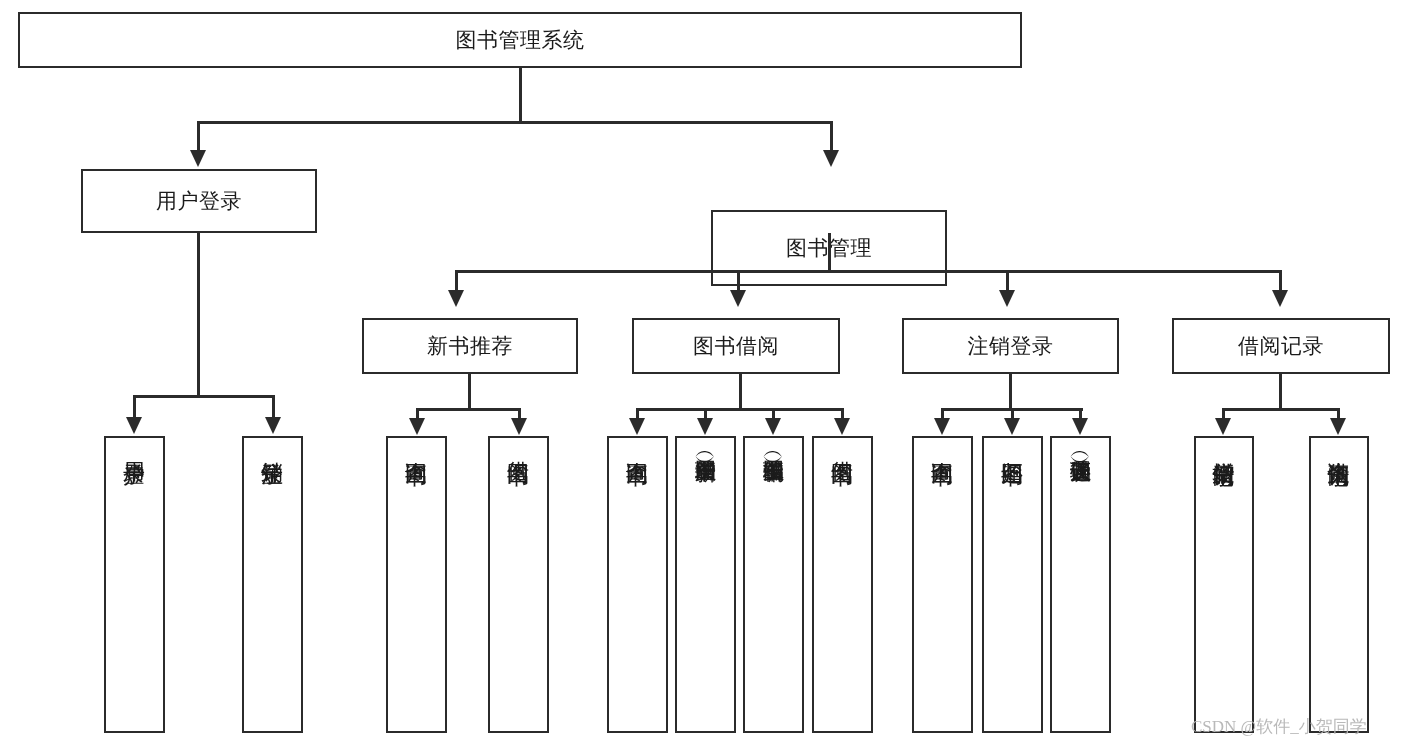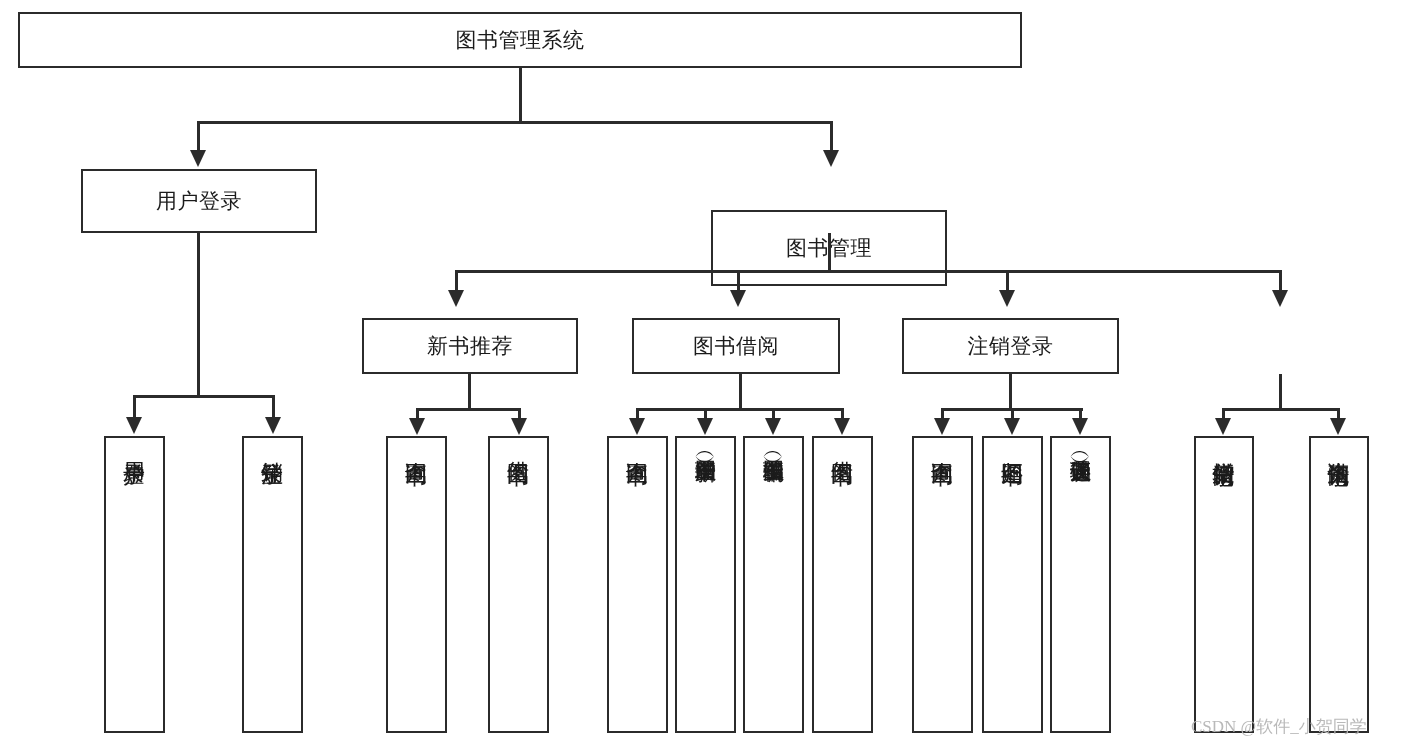--- a/index.html
+++ b/index.html
@@ -130,20 +130,23 @@
   </div>
 
   <div class="node h" style="left:632px; top:318px; width:208px; height:56px;">
     <span class="node-label">图书借阅</span>
   </div>
 
   <div class="node h" style="left:902px; top:318px; width:217px; height:56px;">
     <span class="node-label">注销登录</span>
   </div>
 
+  <div class="node h" style="left:1172px; top:318px; width:218px; height:56px;">
+    <span class="node-label">借阅记录</span>
+  </div>
 
   <div class="vline" style="left:468px; top:374px; height:36px;"></div>
   <div class="hline" style="left:416px; top:408px; width:105px;"></div>
   <div class="vline" style="left:416px; top:408px; height:12px;"></div>
   <div class="arrow" style="left:409px; top:418px;"></div>
   <div class="vline" style="left:518px; top:408px; height:12px;"></div>
   <div class="arrow" style="left:511px; top:418px;"></div>
 
   <div class="vline" style="left:739px; top:374px; height:36px;"></div>
   <div class="hline" style="left:636px; top:408px; width:208px;"></div>

